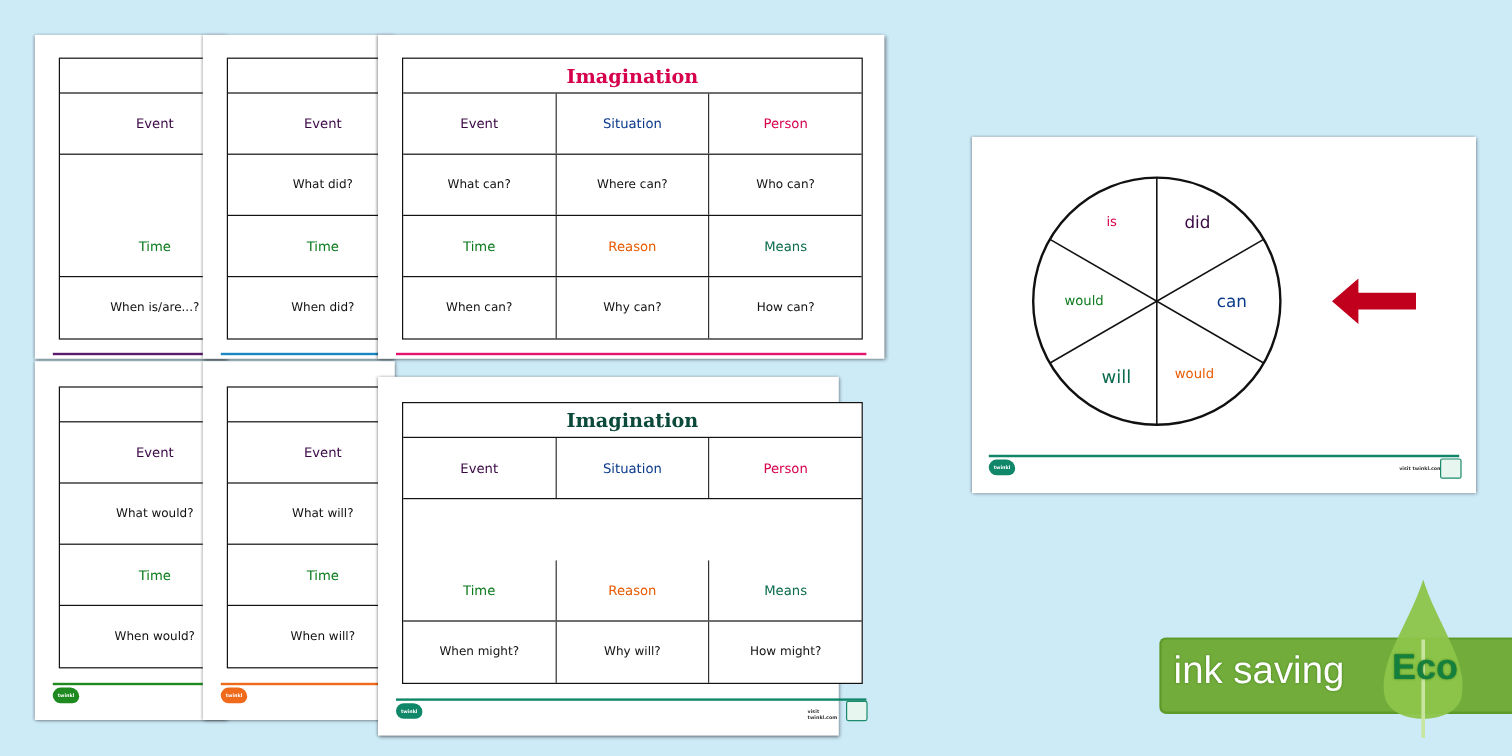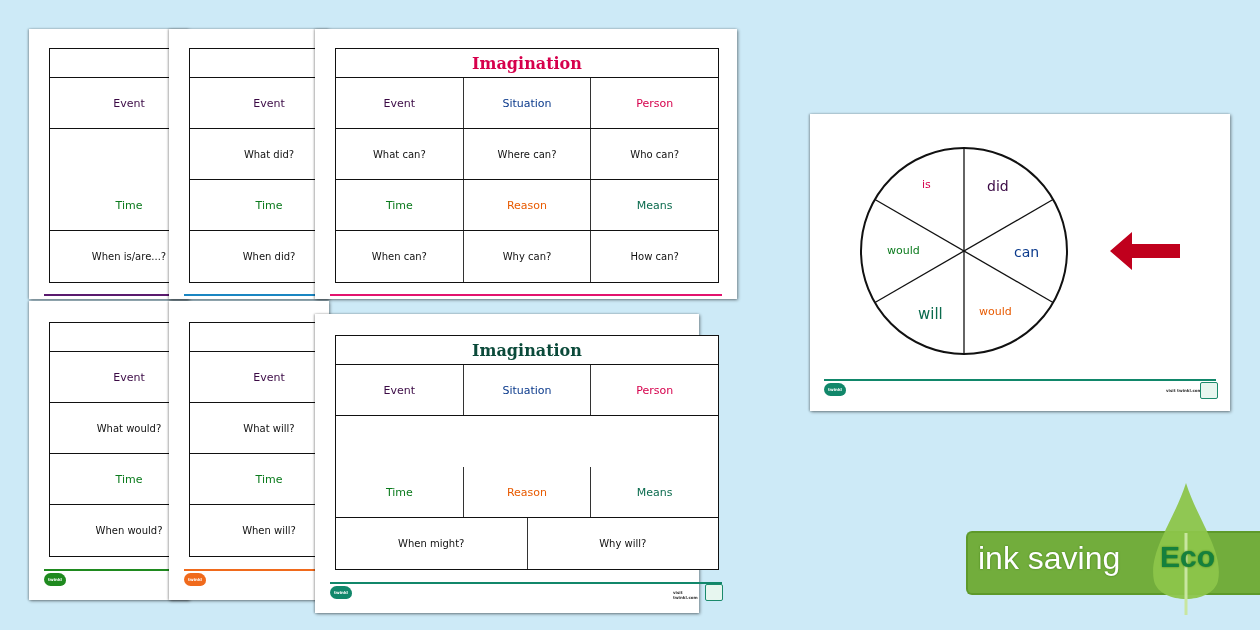--- a/index.html
+++ b/index.html
@@ -174,20 +174,21 @@
       <div class="cell hdr" style="color:#d6004c">Person</div>
     </div>
     <div class="row" style="top:131px;">
       <div class="cell hdr" style="color:#0a7a1c">Time</div>
       <div class="cell hdr" style="color:#e85a00">Reason</div>
       <div class="cell hdr" style="color:#0b6b4e">Means</div>
     </div>
     <div class="row" style="top:182px;">
       <div class="cell">When might?</div>
       <div class="cell">Why will?</div>
+      <div class="cell">How might?</div>
     </div>
   </div>
   <div class="footer-line" style="left:15px;top:268px;width:392px;background:#11876a;"></div>
   <div class="logo" style="left:15px;top:272px;background:#11876a;">twinkl</div>
   <div class="tiny-text" style="left:358px;top:276px;">visit twinkl.com</div>
   <div class="badge-r" style="left:390px;top:270px;"></div>
 </div>
 
 <div class="sheet" style="left:810px;top:114px;width:420px;height:297px;">
   <svg width="420" height="297" style="position:absolute;left:0;top:0;">

